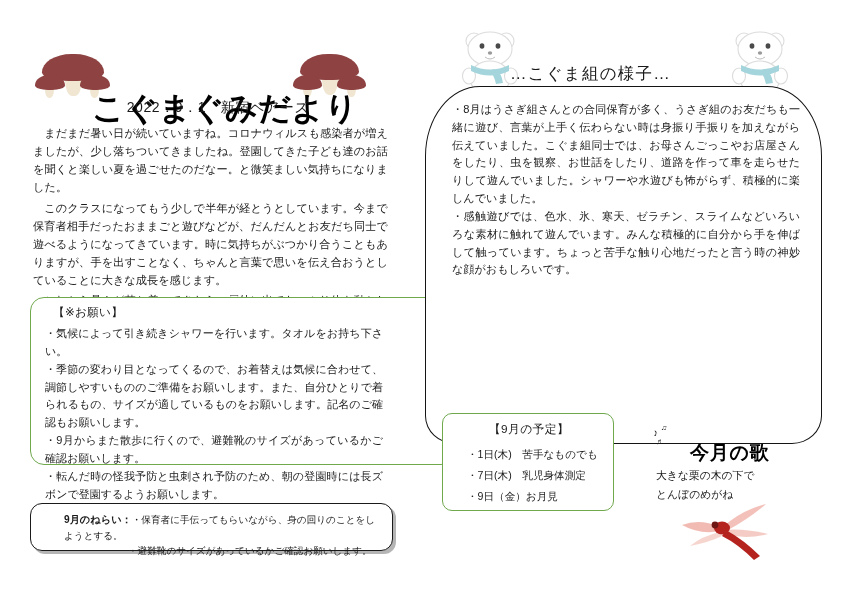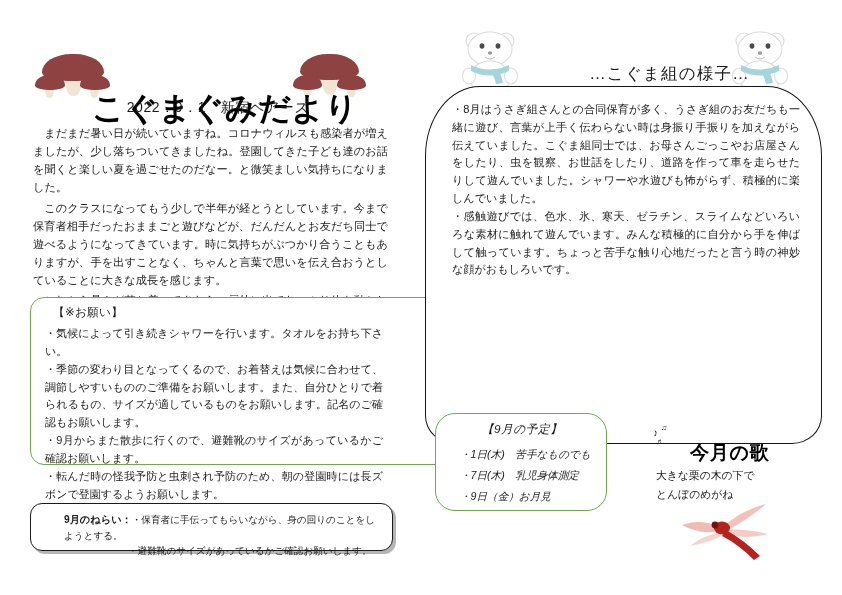--- a/index.html
+++ b/index.html
@@ -160,21 +160,21 @@
     top: 0px;
     width: 422px;
     height: 595px;
   }
 
   #status-heading {
     position: absolute;
     left: 90px;
     top: 63px;
     width: 240px;
-    text-align: right;
+    text-align: left;
     font-size: 16.5px;
     color: #1a1a1a;
     letter-spacing: 1.2px;
     white-space: nowrap;
   }
 
   
   .bear { position: absolute; }
 
   
@@ -197,29 +197,28 @@
     font-size: 11.1px;
     line-height: 1.6;
     color: #1a1a1a;
     text-align: justify;
   }
   #report-text .rep-item { margin: 0 0 0.5px 0; }
 
   
   #schedule-box {
     position: absolute;
-    left: 15px;
+    left: 22px;
     top: 413px;
     width: 172px;
     height: 98px;
     border: 1.6px solid #6fa84d;
-    border-radius: 20px;
+    border-radius: 10px;
     box-sizing: border-box;
     background: #ffffff;
-    font-style: italic;
   }
   #schedule-title {
     position: absolute;
     left: 0px;
     top: 8px;
     width: 172px;
     text-align: center;
     font-size: 11.8px;
     color: #1a1a1a;
     letter-spacing: 0.4px;

